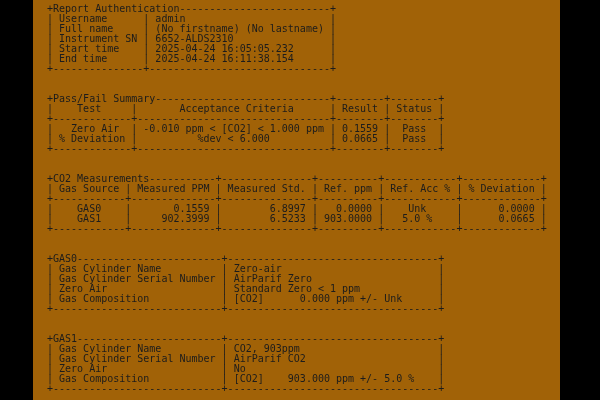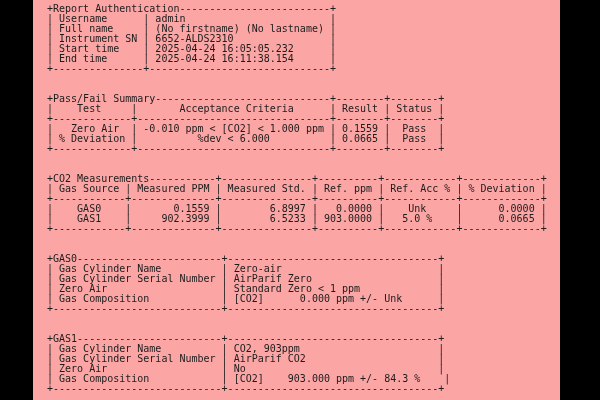--- a/index.html
+++ b/index.html
@@ -14,21 +14,21 @@
     width: 600px;
     height: 400px;
     background: #000000;
   }
   .paper {
     position: absolute;
     left: 33px;
     top: 0;
     width: 527px;
     height: 400px;
-    background: #fca5a5;
+    background: #a16207;
     padding: 4px 0 0 14px;
     overflow: hidden;
   }
   pre.ascii {
     font-family: "DejaVu Sans Mono", monospace;
     font-size: 10px;
     line-height: 10px;
     letter-spacing: 0;
     color: #1c1c1c;
     white-space: pre;
@@ -63,16 +63,16 @@
     <pre class="ascii">+GAS0------------------------+-----------------------------------+
 | Gas Cylinder Name          | Zero-air                          |
 | Gas Cylinder Serial Number | AirParif Zero                     |
 | Zero Air                   | Standard Zero &lt; 1 ppm             |
 | Gas Composition            | [CO2]      0.000 ppm +/- Unk      |
 +----------------------------+-----------------------------------+</pre>
     <pre class="ascii">+GAS1------------------------+-----------------------------------+
 | Gas Cylinder Name          | CO2, 903ppm                       |
 | Gas Cylinder Serial Number | AirParif CO2                      |
 | Zero Air                   | No                                |
-| Gas Composition            | [CO2]    903.000 ppm +/- 84.3 %    |
+| Gas Composition            | [CO2]    903.000 ppm +/- 5.0 %    |
 +----------------------------+-----------------------------------+</pre>
   </div>
 </div>
 
 </body></html>

